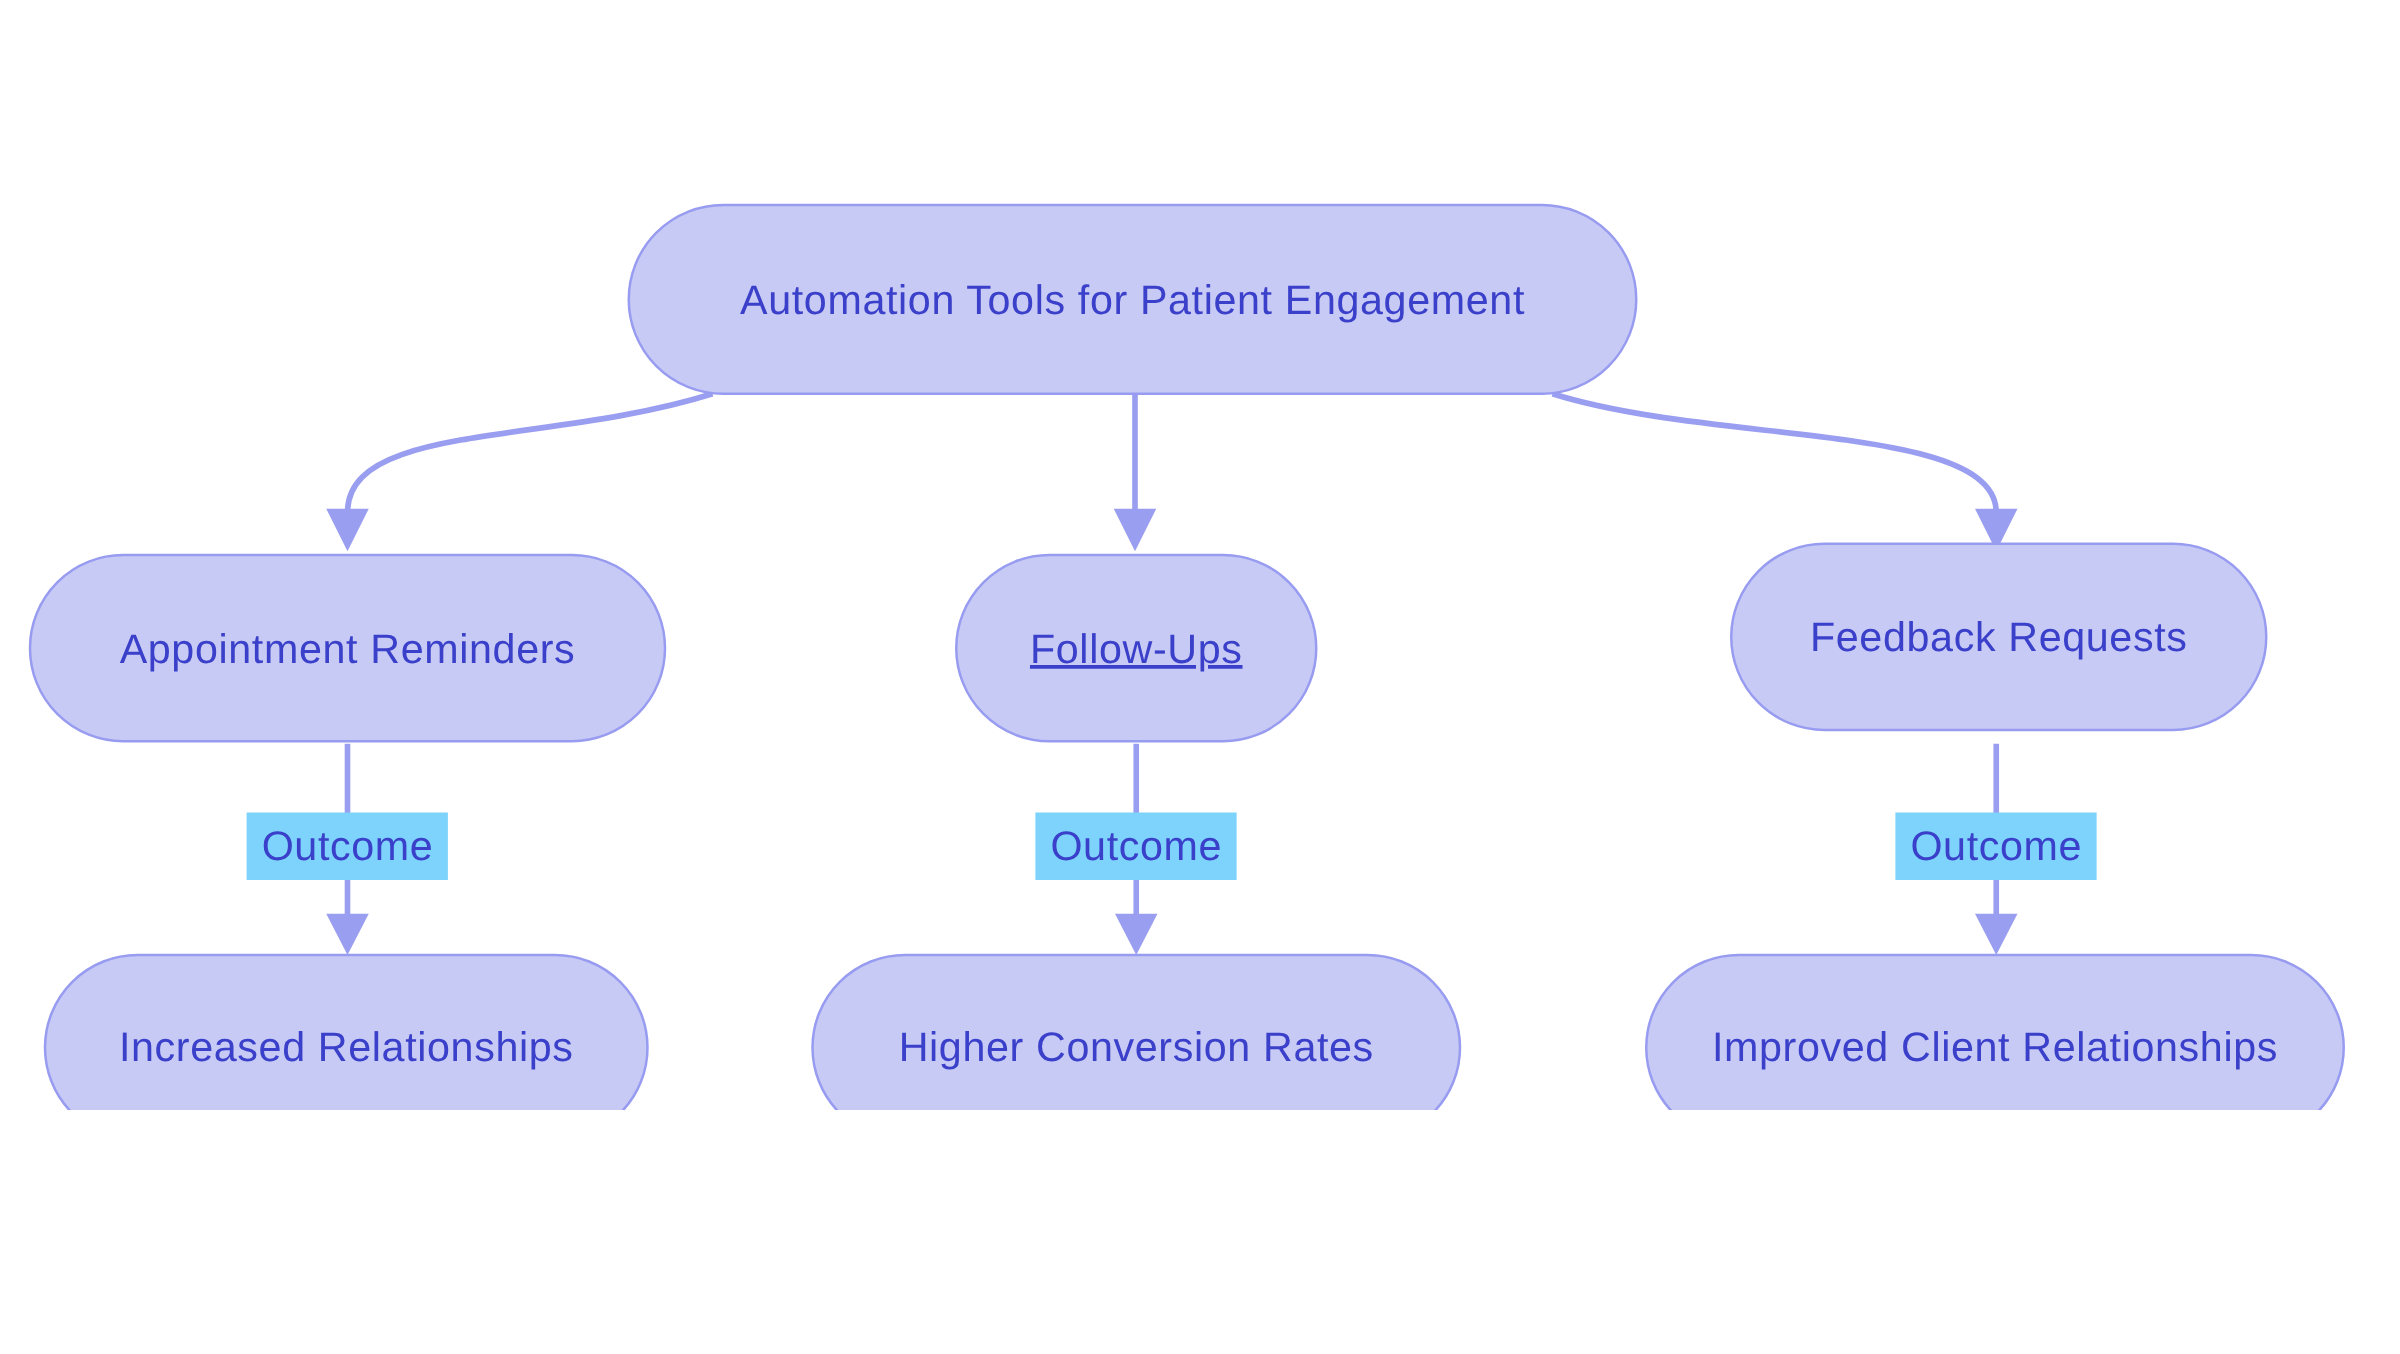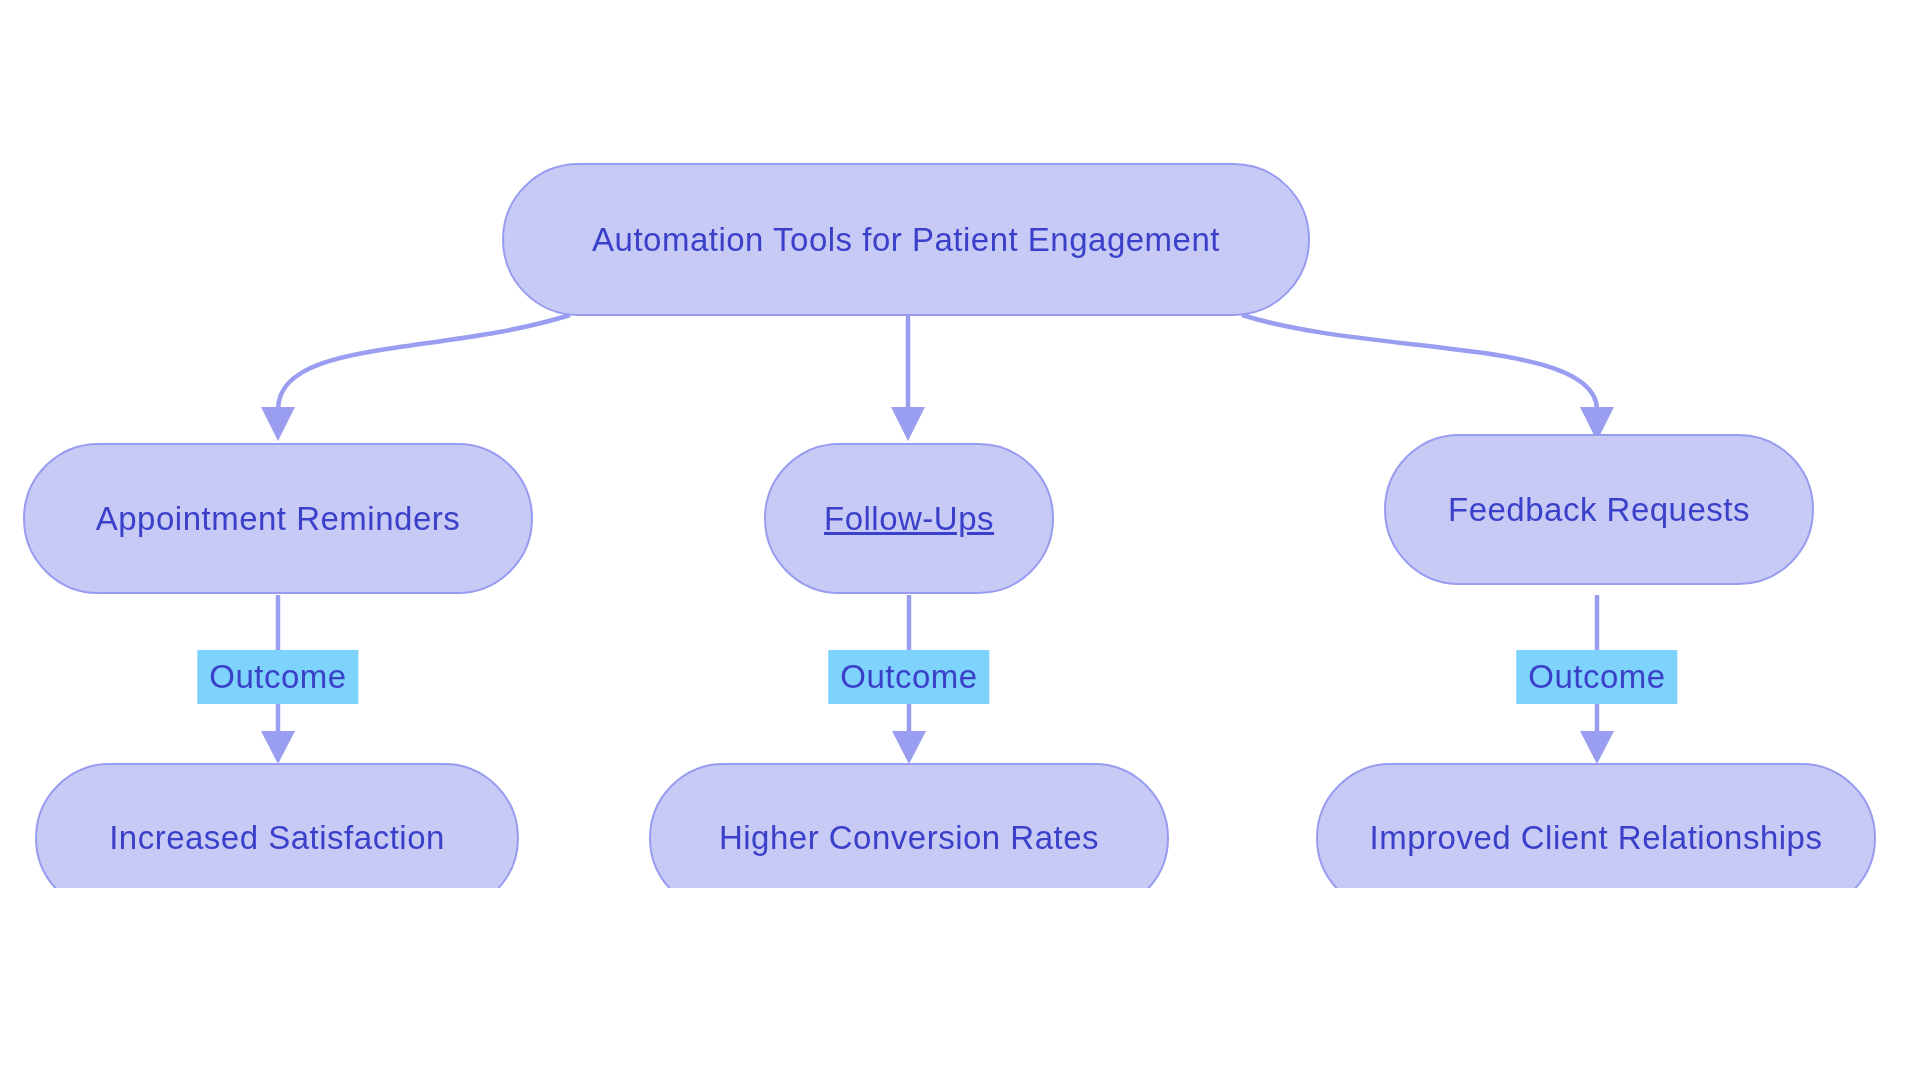--- a/index.html
+++ b/index.html
@@ -105,21 +105,21 @@
 
   <div class="node" id="node-t1-1">
     <span>Follow-Ups</span>
   </div>
 
   <div class="node" id="node-t1-2">
     <span>Feedback Requests</span>
   </div>
 
   <div class="node" id="node-t2-0">
-    <span>Increased Satisfaction</span>
+    <span>Increased Relationships</span>
   </div>
 
   <div class="node" id="node-t2-2">
     <span>Improved Client Relationships</span>
   </div>
 
   <div class="node" id="node-t2-1">
     <span>Higher Conversion Rates</span>
   </div>
 

